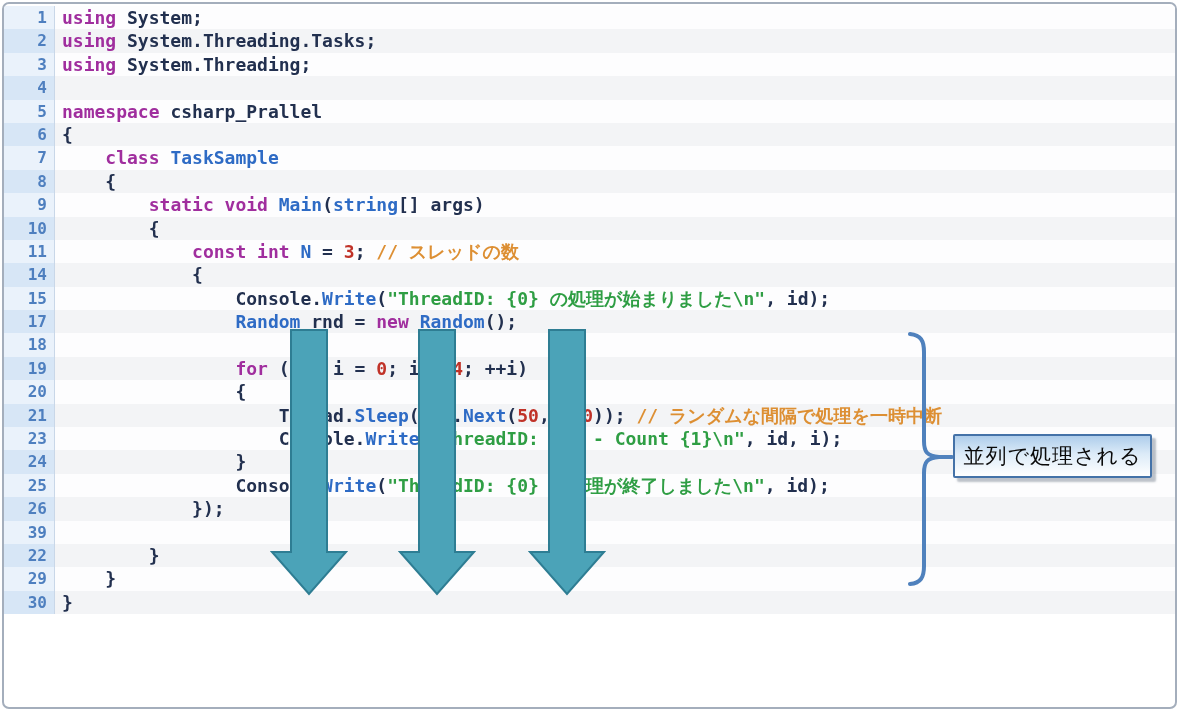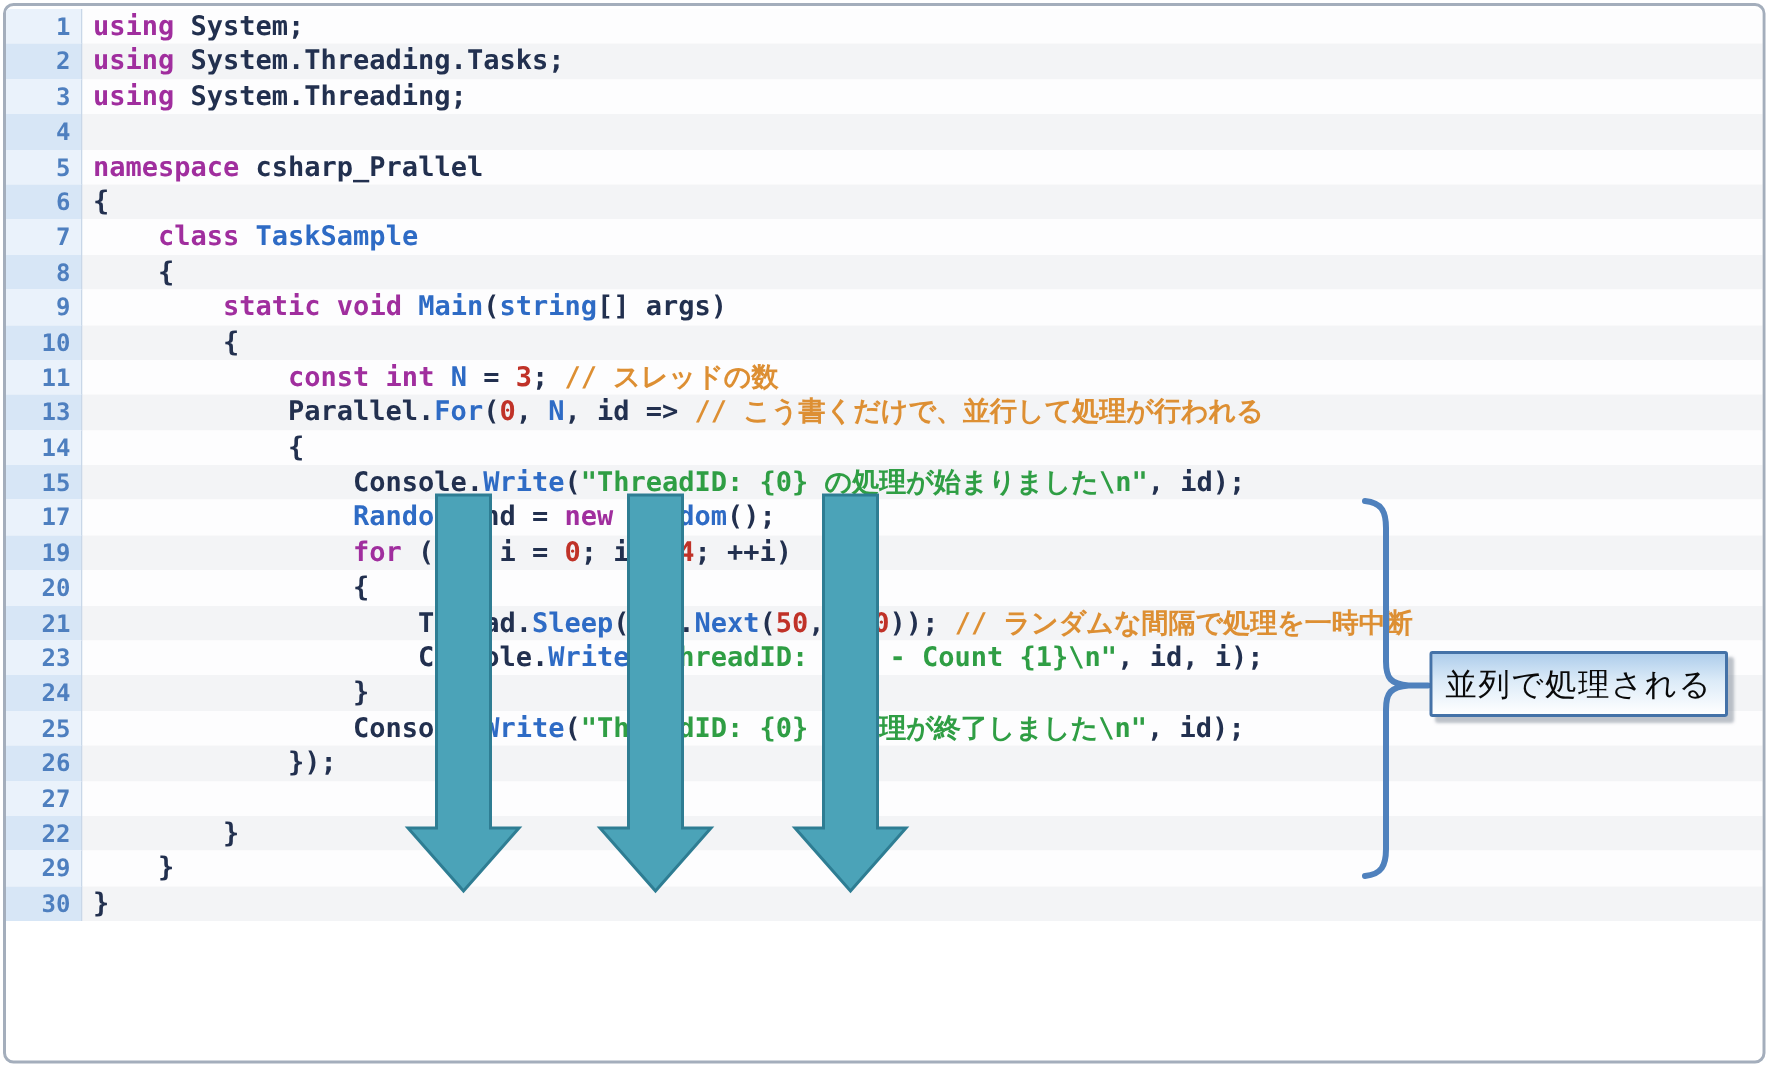--- a/index.html
+++ b/index.html
@@ -82,34 +82,34 @@
       </div>
       <div class="row">
         <div class="ln">10</div>
         <div class="code"><span class="tk-pl">        {</span></div>
       </div>
       <div class="row">
         <div class="ln">11</div>
         <div class="code"><span class="tk-pl">            </span><span class="tk-kw">const</span><span class="tk-pl"> </span><span class="tk-kw">int</span><span class="tk-pl"> </span><span class="tk-ty">N</span><span class="tk-pl"> = </span><span class="tk-num">3</span><span class="tk-pl">; </span><span class="tk-com">// スレッドの数</span></div>
       </div>
       <div class="row">
-        <div class="ln">13</div>
-        <div class="code"><span class="tk-pl">            Parallel.</span><span class="tk-ty">For</span><span class="tk-pl">(</span><span class="tk-num">0</span><span class="tk-pl">, </span><span class="tk-ty">N</span><span class="tk-pl">, id =&gt; </span><span class="tk-com">// こう書くだけで、並行して処理が行われる</span></div>
-      </div>
-      <div class="row">
         <div class="ln">14</div>
         <div class="code"><span class="tk-pl">            {</span></div>
       </div>
       <div class="row">
         <div class="ln">15</div>
         <div class="code"><span class="tk-pl">                Console.</span><span class="tk-ty">Write</span><span class="tk-pl">(</span><span class="tk-str">"ThreadID: {0} の処理が始まりました\n"</span><span class="tk-pl">, id);</span></div>
       </div>
       <div class="row">
         <div class="ln">17</div>
         <div class="code"><span class="tk-pl">                </span><span class="tk-ty">Random</span><span class="tk-pl"> rnd = </span><span class="tk-kw">new</span><span class="tk-pl"> </span><span class="tk-ty">Random</span><span class="tk-pl">();</span></div>
+      </div>
+      <div class="row">
+        <div class="ln">18</div>
+        <div class="code"></div>
       </div>
       <div class="row">
         <div class="ln">19</div>
         <div class="code"><span class="tk-pl">                </span><span class="tk-kw">for</span><span class="tk-pl"> (</span><span class="tk-kw">int</span><span class="tk-pl"> i = </span><span class="tk-num">0</span><span class="tk-pl">; i &lt; </span><span class="tk-num">4</span><span class="tk-pl">; ++i)</span></div>
       </div>
       <div class="row">
         <div class="ln">20</div>
         <div class="code"><span class="tk-pl">                {</span></div>
       </div>
       <div class="row">
@@ -126,21 +126,21 @@
       </div>
       <div class="row">
         <div class="ln">25</div>
         <div class="code"><span class="tk-pl">                Console.</span><span class="tk-ty">Write</span><span class="tk-pl">(</span><span class="tk-str">"ThreadID: {0} の処理が終了しました\n"</span><span class="tk-pl">, id);</span></div>
       </div>
       <div class="row">
         <div class="ln">26</div>
         <div class="code"><span class="tk-pl">            });</span></div>
       </div>
       <div class="row">
-        <div class="ln">27</div>
+        <div class="ln">39</div>
         <div class="code"><span class="tk-pl">            </span></div>
       </div>
       <div class="row">
         <div class="ln">22</div>
         <div class="code"><span class="tk-pl">        }</span></div>
       </div>
       <div class="row">
         <div class="ln">29</div>
         <div class="code"><span class="tk-pl">    }</span></div>
       </div>

